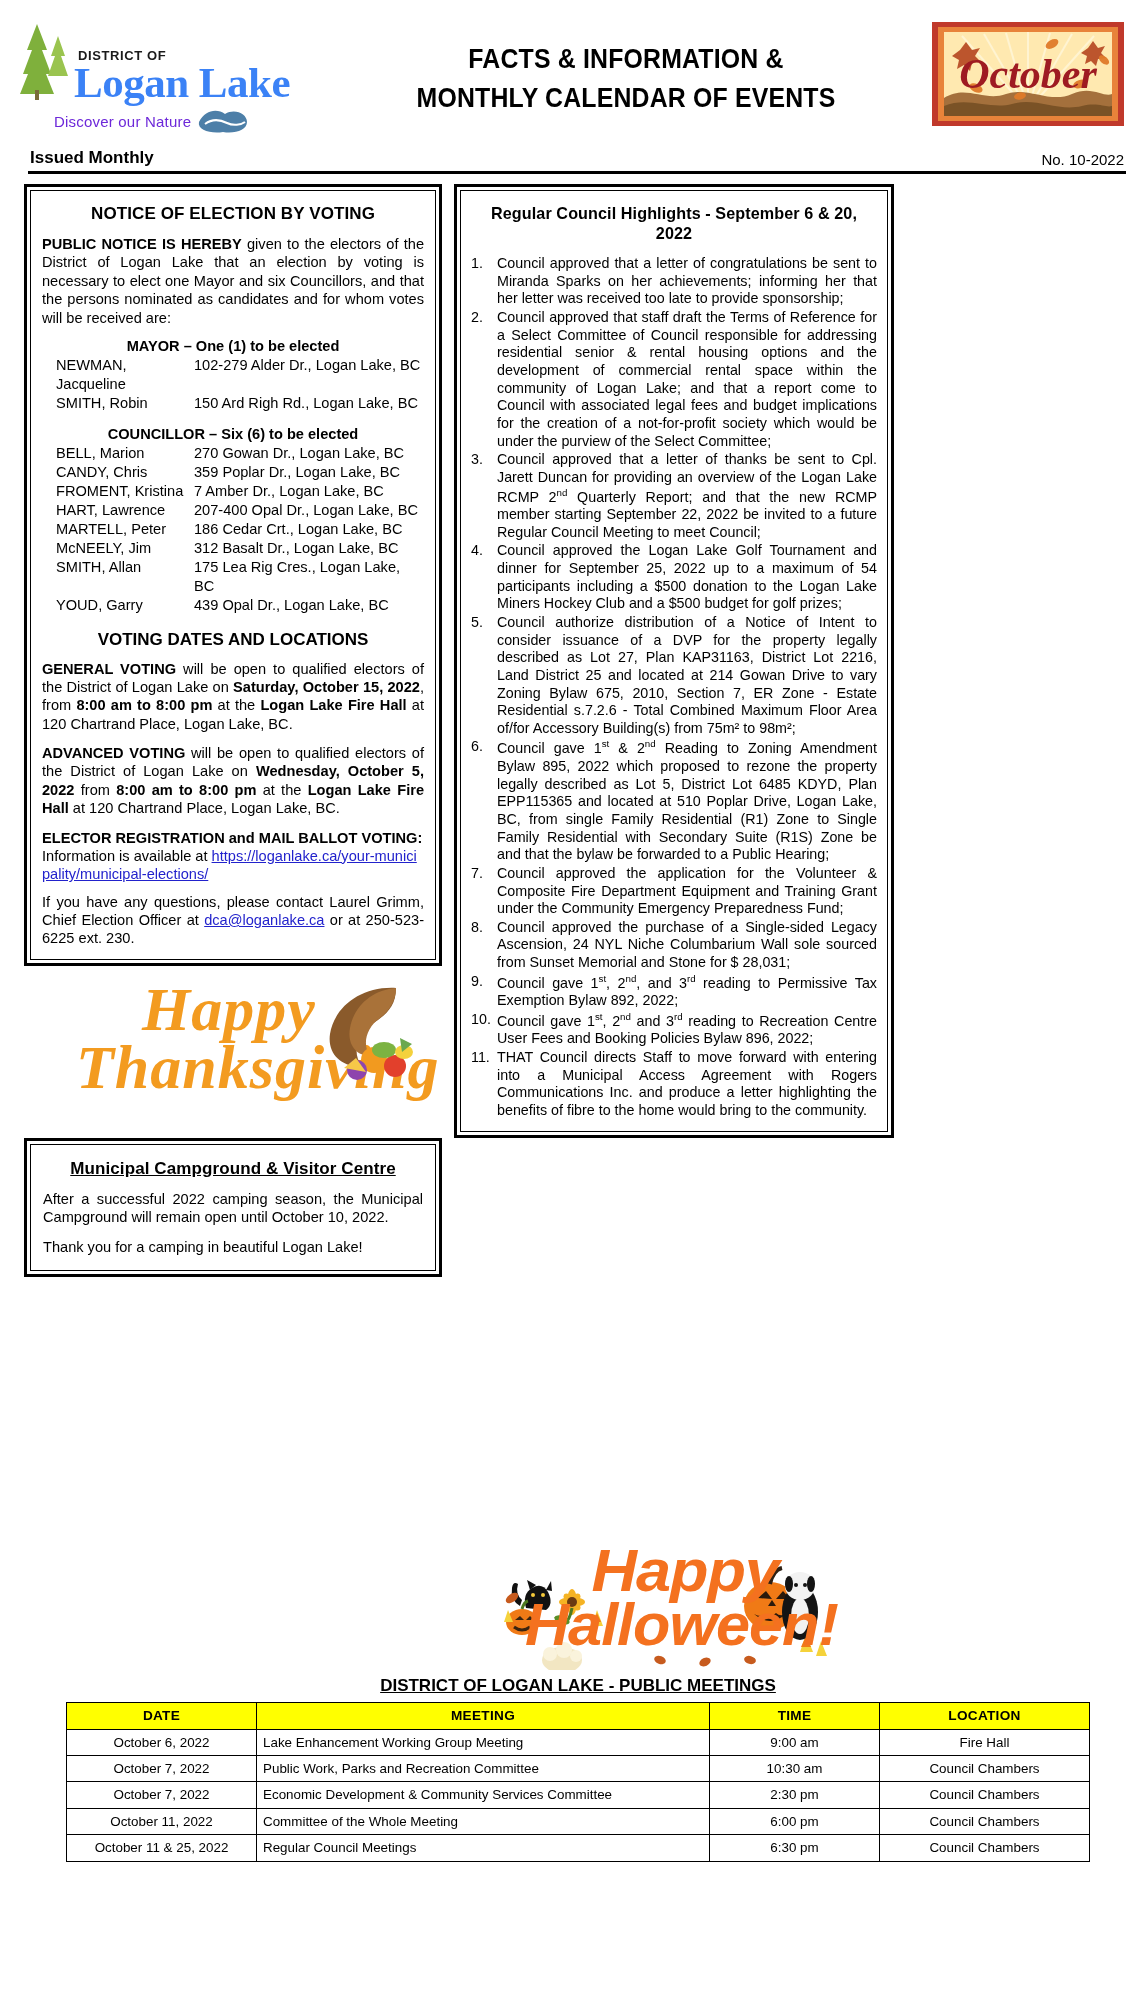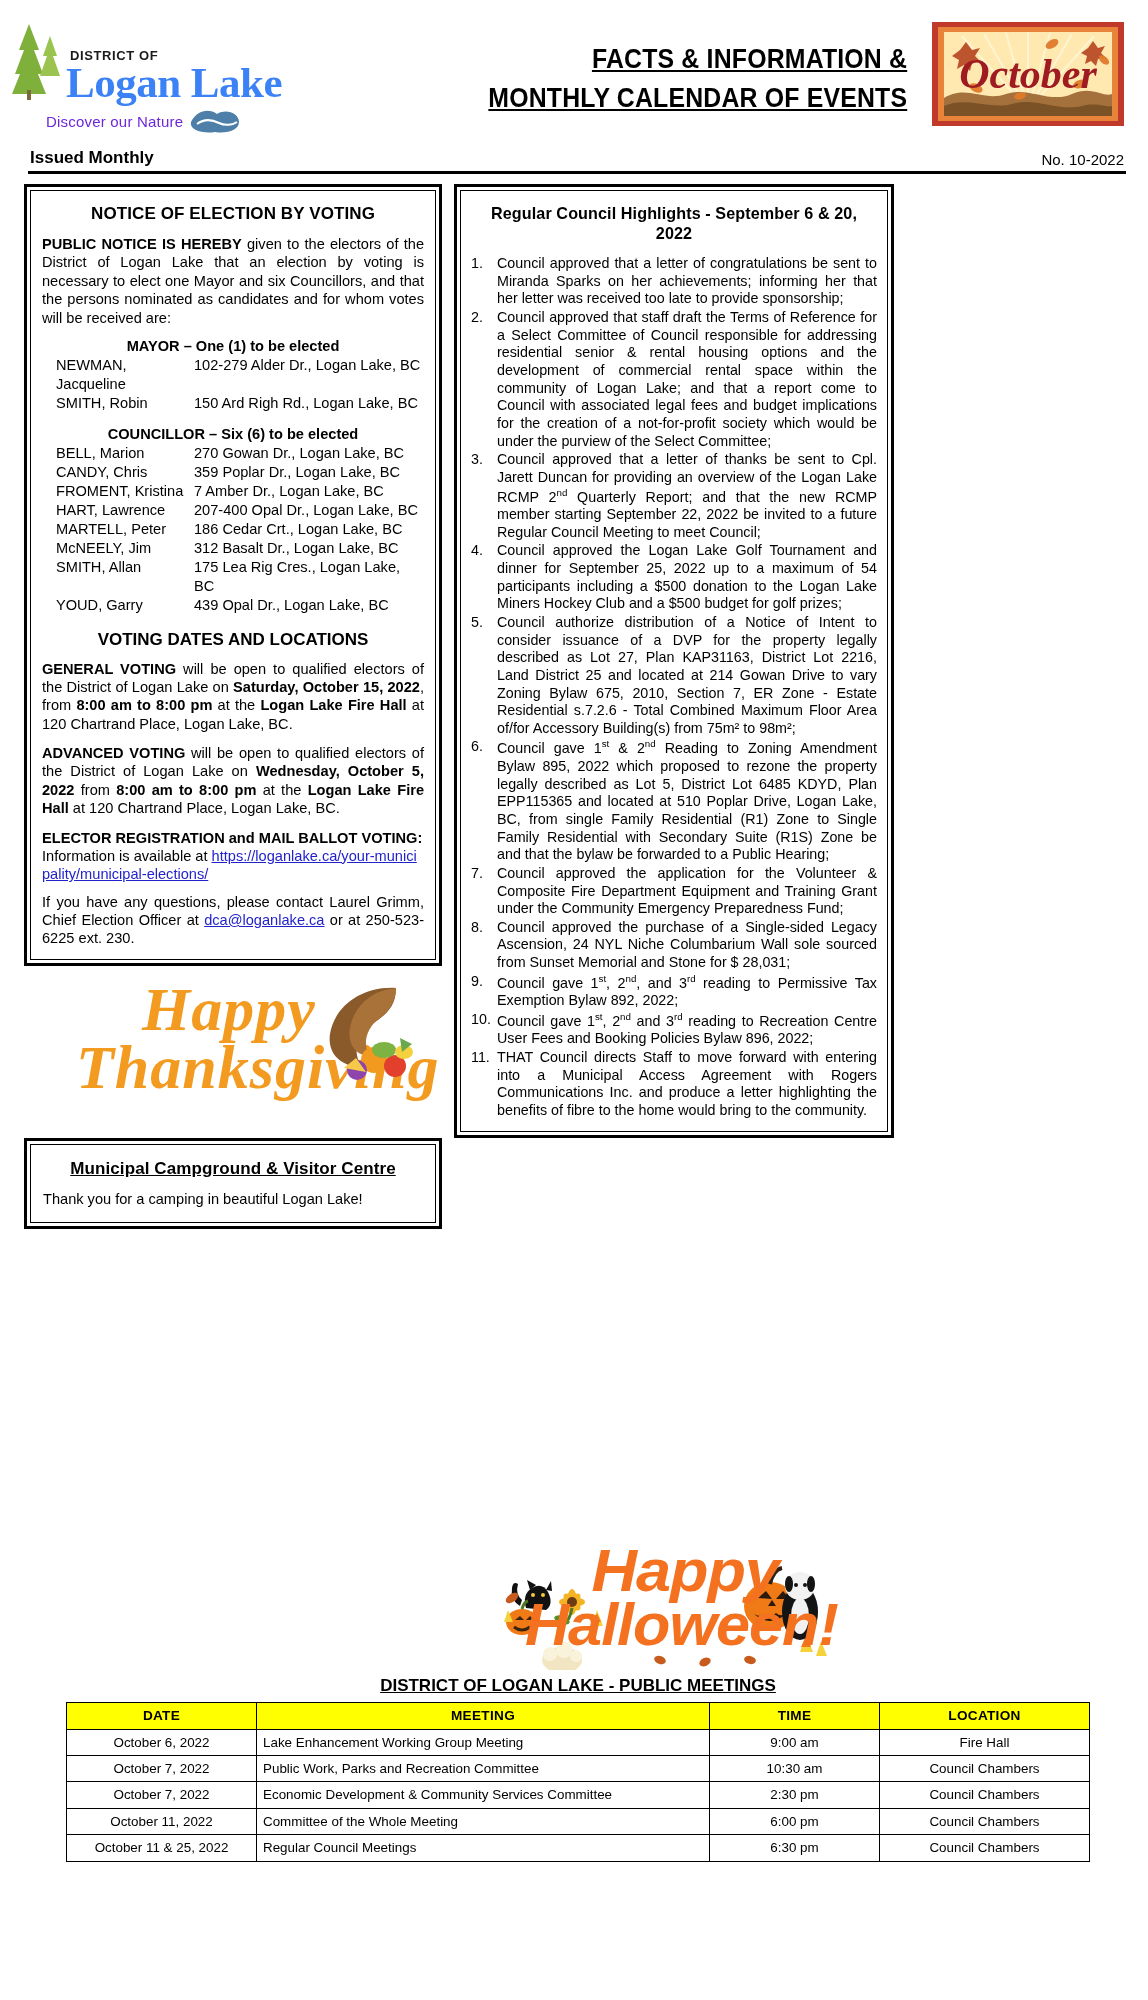--- a/index.html
+++ b/index.html
@@ -7,32 +7,32 @@
   body {
     width:1148px; height:2000px;
     background:#ffffff;
     font-family:"Liberation Sans", sans-serif;
     color:#000;
     position:relative;
     overflow:hidden;
   }
 
   
-  .masthead { display:flex; align-items:flex-start; padding:14px 24px 0 12px; height:148px; }
+  .masthead { display:flex; align-items:flex-start; padding:14px 24px 0 20px; height:148px; }
   .logo-block { width:300px; flex:none; position:relative; padding-top:6px; }
   .logo-row { display:flex; align-items:flex-end; }
   .tree-svg { width:52px; height:84px; flex:none; margin-right:2px; }
   .logo-text { display:flex; flex-direction:column; line-height:1; }
   .district-of { font-family:"Liberation Sans", sans-serif; font-size:13px; font-weight:700; letter-spacing:.6px; color:#1a1a1a; margin-left:4px; margin-bottom:1px;}
   .logan-lake { font-family:"Liberation Serif", serif; font-size:43px; font-weight:700; color:#3b82f6; letter-spacing:-.5px; line-height:.95; }
   .tagline-row { display:flex; align-items:center; margin-top:2px; margin-left:34px;}
   .tagline { font-family:"Liberation Sans", sans-serif; font-size:15px; color:#6d28d9; font-weight:400; letter-spacing:.2px;}
   .lake-svg { width:56px; height:30px; margin-left:4px; }
 
-  .title-block { flex:1; text-align:right; padding-top:26px;text-decoration:underline; }
+  .title-block { flex:1; text-align:center; padding-top:26px; }
   .title-line {
     font-family:"Liberation Sans", sans-serif;
     font-weight:700; font-size:27px; letter-spacing:.2px;
     transform:scaleX(.92); transform-origin:center;
     line-height:1.45;
   }
   .month-badge { width:192px; height:104px; flex:none; margin-top:8px; }
 
   .issued-row {
     display:flex; justify-content:space-between; align-items:flex-end;
@@ -273,20 +273,21 @@
         <ellipse cx="84" cy="68" rx="12" ry="8" fill="#7cb342"></ellipse>
         <ellipse cx="104" cy="70" rx="9" ry="7" fill="#f4d13d"></ellipse>
         <path d="M44,86 l12,-10 l10,14 Z" fill="#f7c948"></path>
         <path d="M100,56 l12,6 l-10,8 Z" fill="#6aa84f"></path>
       </svg>
     </div>
 
     <div class="dbox" style="margin-top:4px;">
       <div class="dbox-inner" style="padding:10px 12px 14px 12px;">
         <div class="box-title underline">Municipal Campground &amp; Visitor Centre</div>
+        <p class="jt">After a successful 2022 camping season, the Municipal Campground will remain open until October 10, 2022.</p>
         <p class="jt last" style="text-align:left;">Thank you for a camping in beautiful Logan Lake!</p>
       </div>
     </div>
   </div>
 
   <div class="col-right">
     <div class="dbox">
       <div class="dbox-inner" style="padding:9px 10px 10px 10px;">
         <div class="box-title cond">Regular Council Highlights - September 6 &amp; 20, 2022</div>
         <ol class="council">

